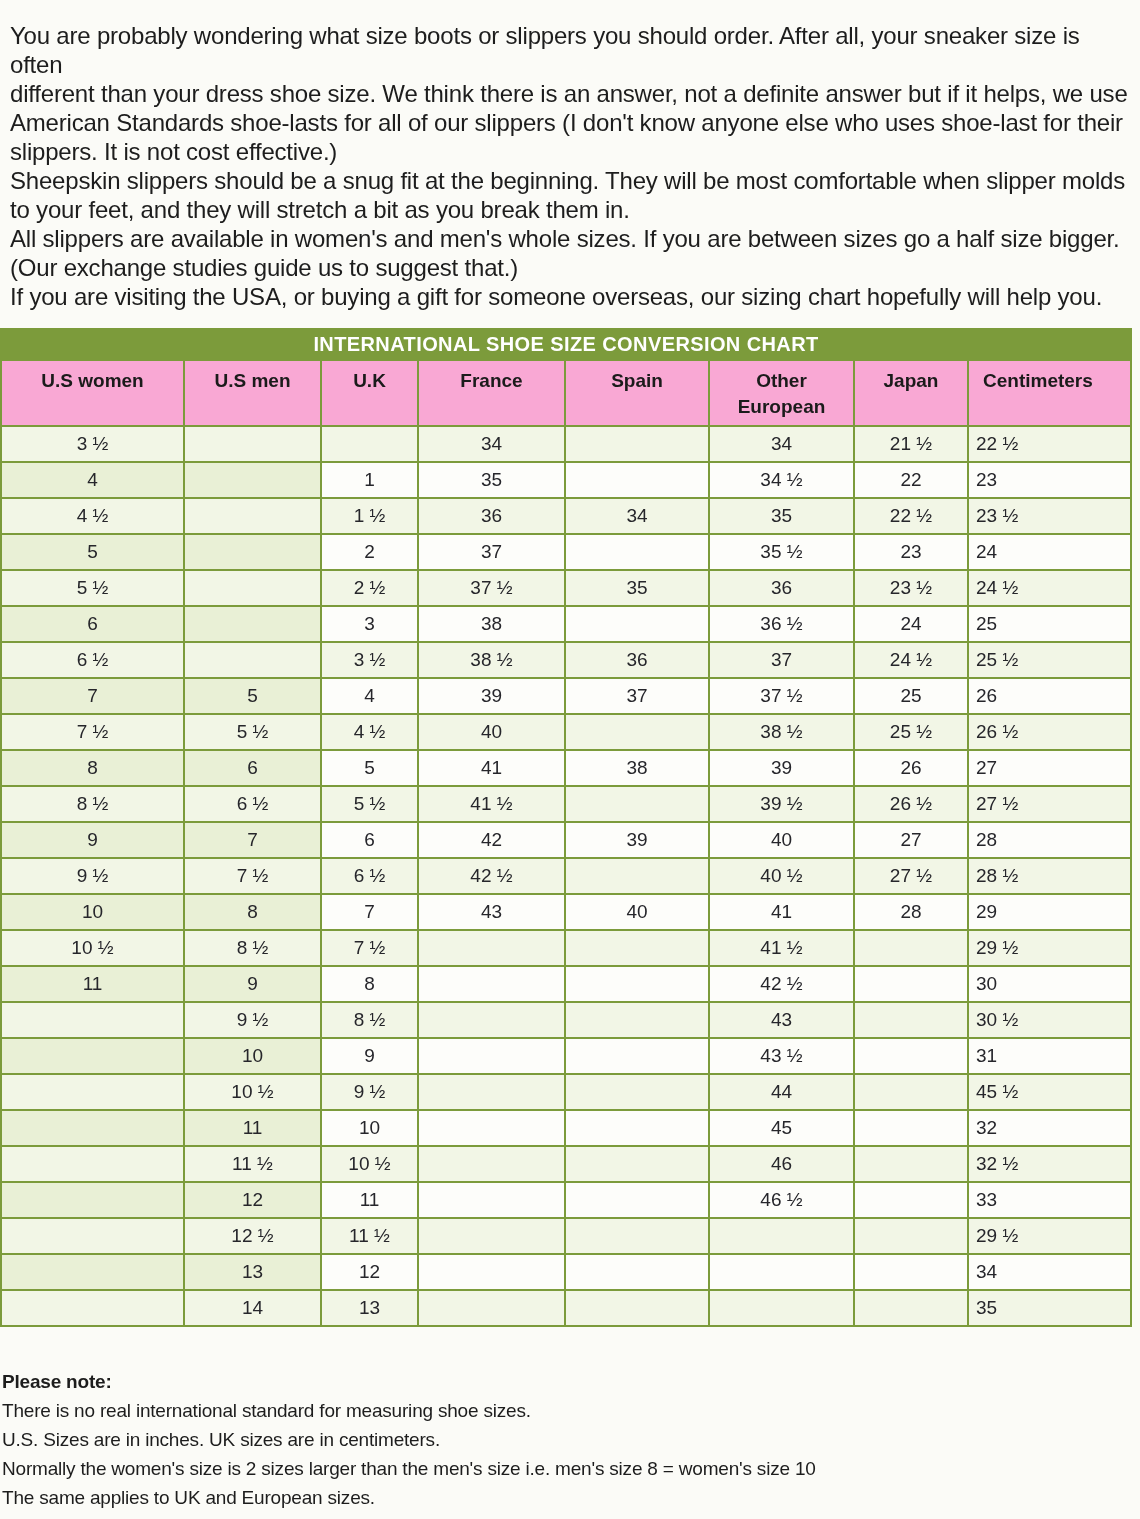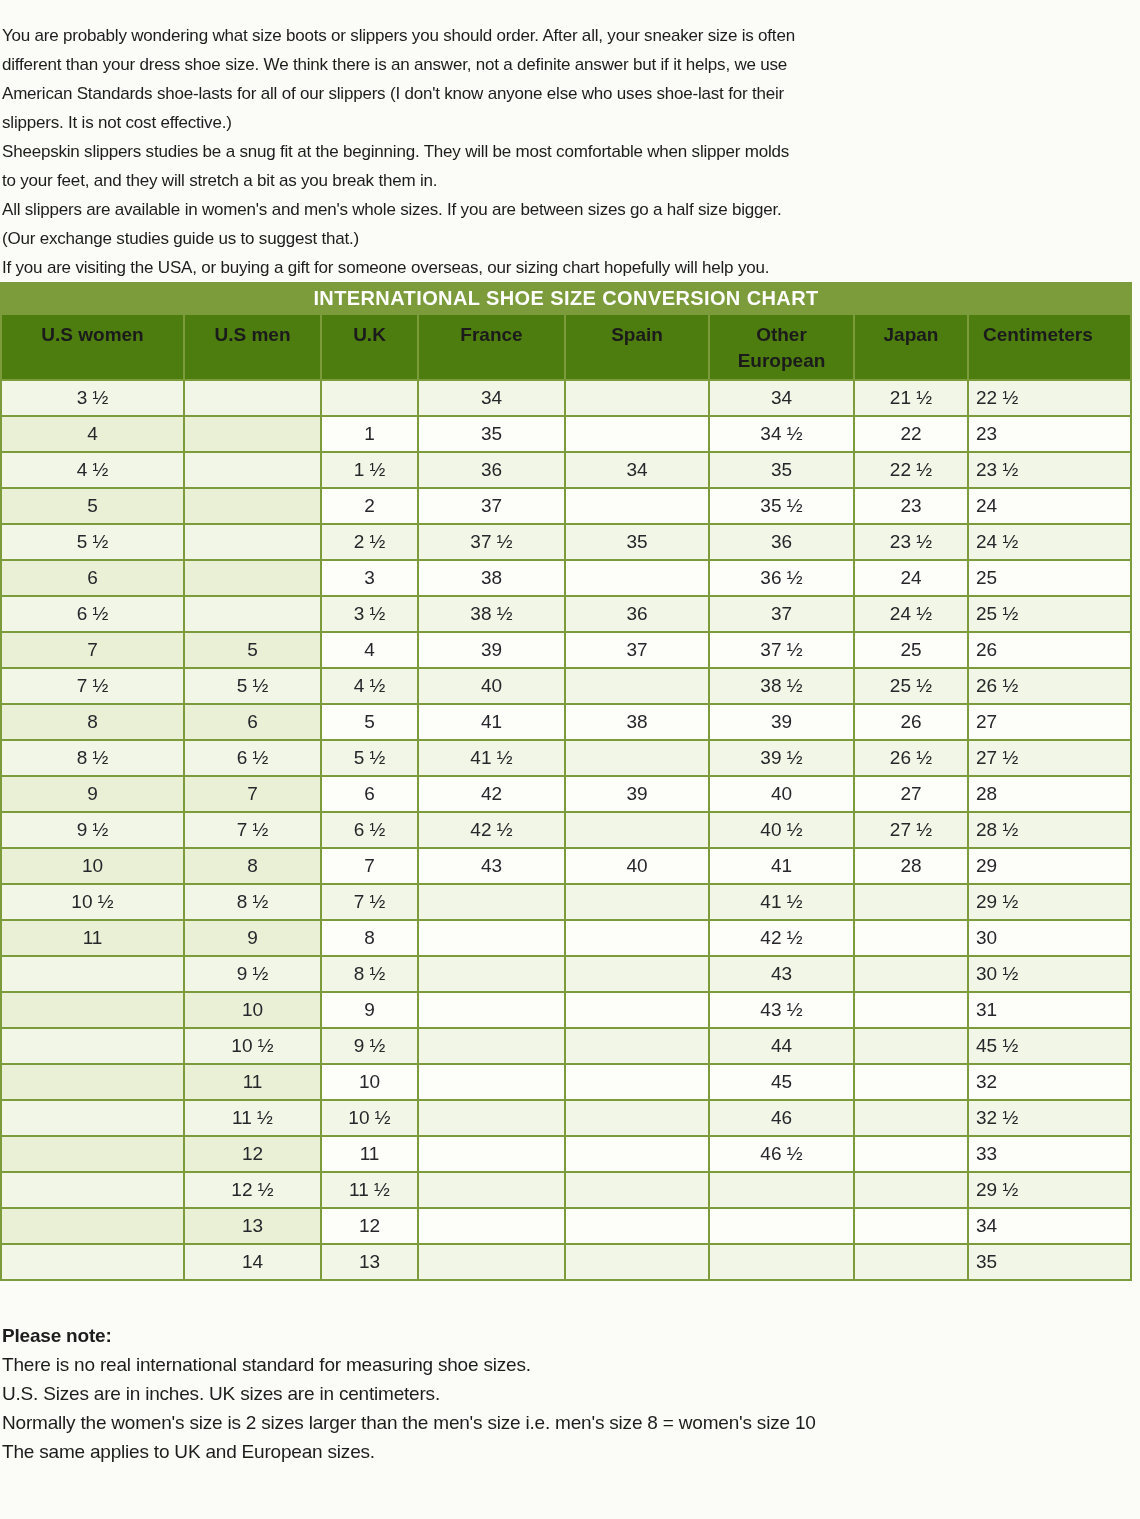--- a/index.html
+++ b/index.html
@@ -9,51 +9,52 @@
     font-family: "Liberation Sans", sans-serif;
     color: #1d1d1d;
   }
   .page {
     width: 1140px;
     min-height: 1519px;
     box-sizing: border-box;
     overflow: hidden;
   }
   .intro {
-    padding: 21px 6px 0 2px;
-    font-size: 17px;
+    padding: 21px 6px 0 10px;
+    font-size: 24px;
     line-height: 29px;
     letter-spacing: -0.2px;
   }
   .intro p {
     margin: 0;
     white-space: pre-line;
   }
   table.size-chart {
     border-collapse: collapse;
     table-layout: fixed;
     width: 1130px;
+    margin-top: 17px;
   }
   table.size-chart th,
   table.size-chart td {
     border: 2px solid #7c9b3b;
     overflow: hidden;
   }
   th.title-bar {
     background: #7c9b3b;
     color: #ffffff;
     font-size: 20px;
     font-weight: bold;
     text-align: center;
     height: 27px;
     letter-spacing: 0.4px;
     border-bottom: 3px solid #5e7a24;
   }
   tr.header-row th {
-    background: #4d7c0f;
+    background: #f9a8d4;
     color: #1b1b1b;
     font-size: 19px;
     font-weight: bold;
     text-align: center;
     vertical-align: top;
     padding: 7px 2px 0 2px;
     height: 57px;
     white-space: pre-line;
     line-height: 26px;
   }
@@ -94,21 +95,21 @@
 </head>
 <body>
 
 <div class="page">
 
   <div class="intro">
     <p>You are probably wondering what size boots or slippers you should order. After all, your sneaker size is often
 different than your dress shoe size. We think there is an answer, not a definite answer but if it helps, we use
 American Standards shoe-lasts for all of our slippers (I don't know anyone else who uses shoe-last for their
 slippers. It is not cost effective.)</p>
-    <p>Sheepskin slippers studies be a snug fit at the beginning. They will be most comfortable when slipper molds
+    <p>Sheepskin slippers should be a snug fit at the beginning. They will be most comfortable when slipper molds
 to your feet, and they will stretch a bit as you break them in.</p>
     <p>All slippers are available in women's and men's whole sizes. If you are between sizes go a half size bigger.
 (Our exchange studies guide us to suggest that.)</p>
     <p>If you are visiting the USA, or buying a gift for someone overseas, our sizing chart hopefully will help you.</p>
   </div>
 
   <table class="size-chart">
     <colgroup>
       <col style="width:183px">
         <col style="width:137px">

